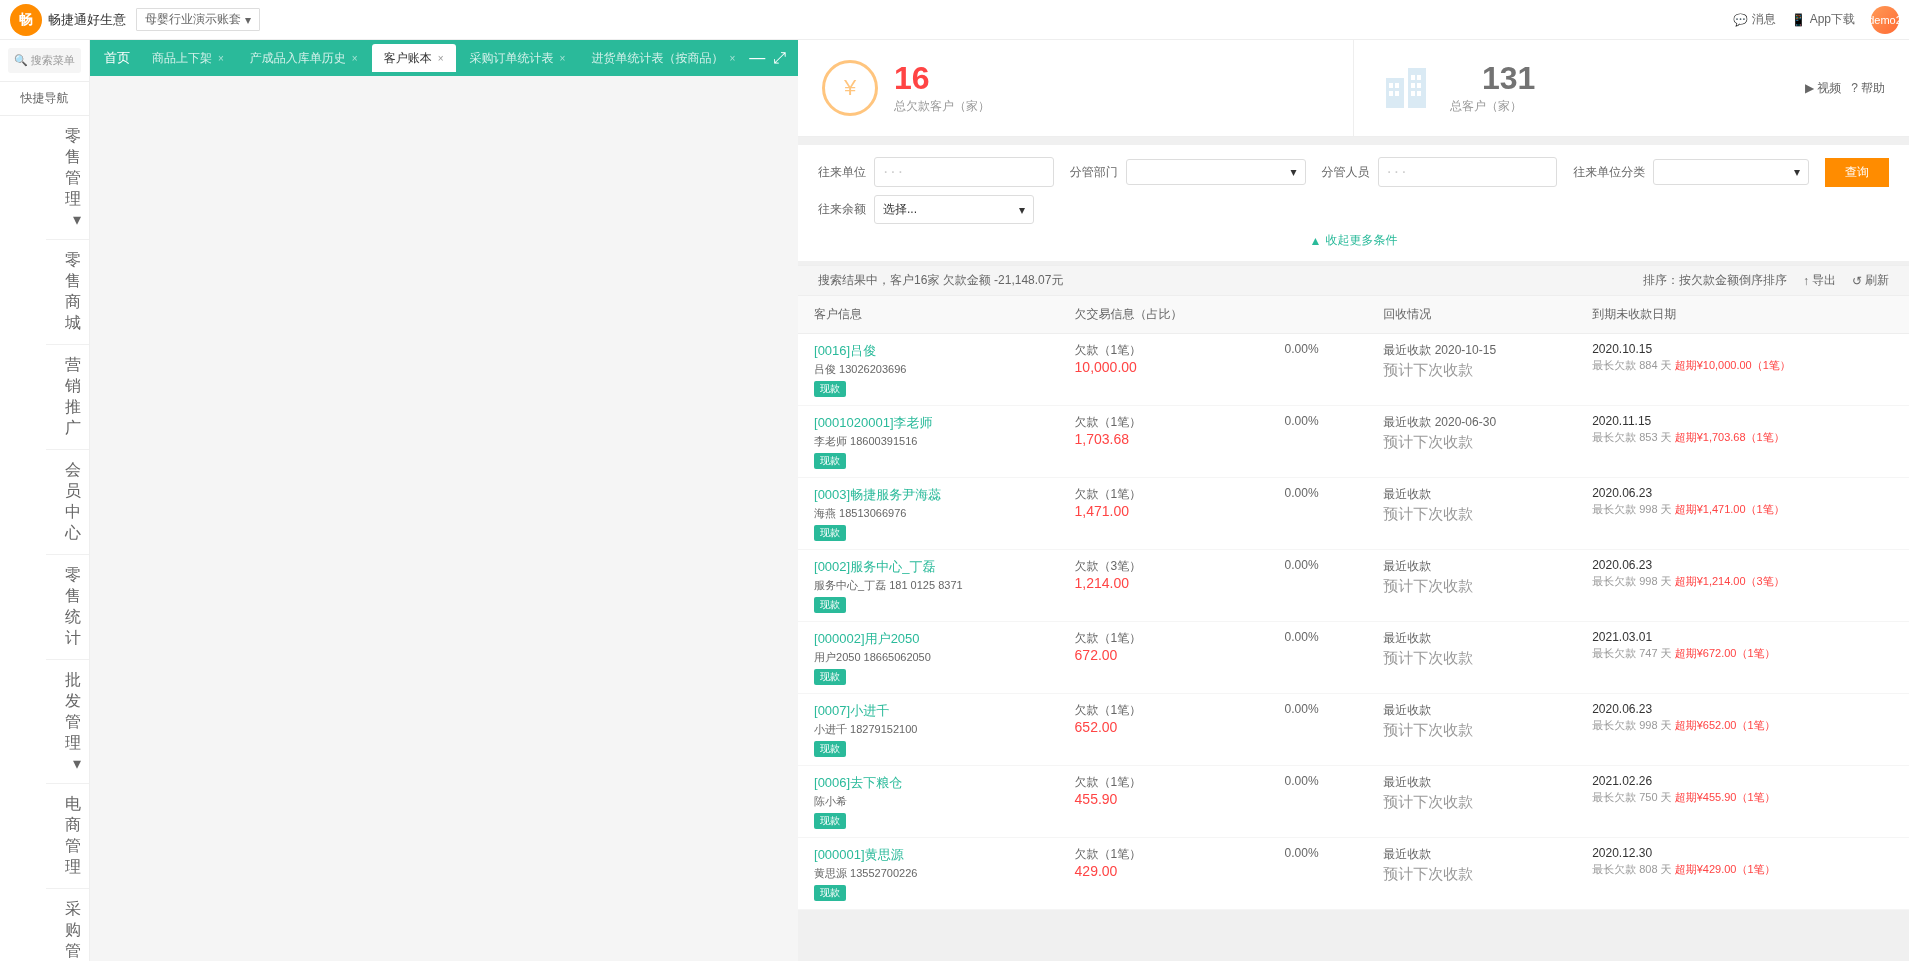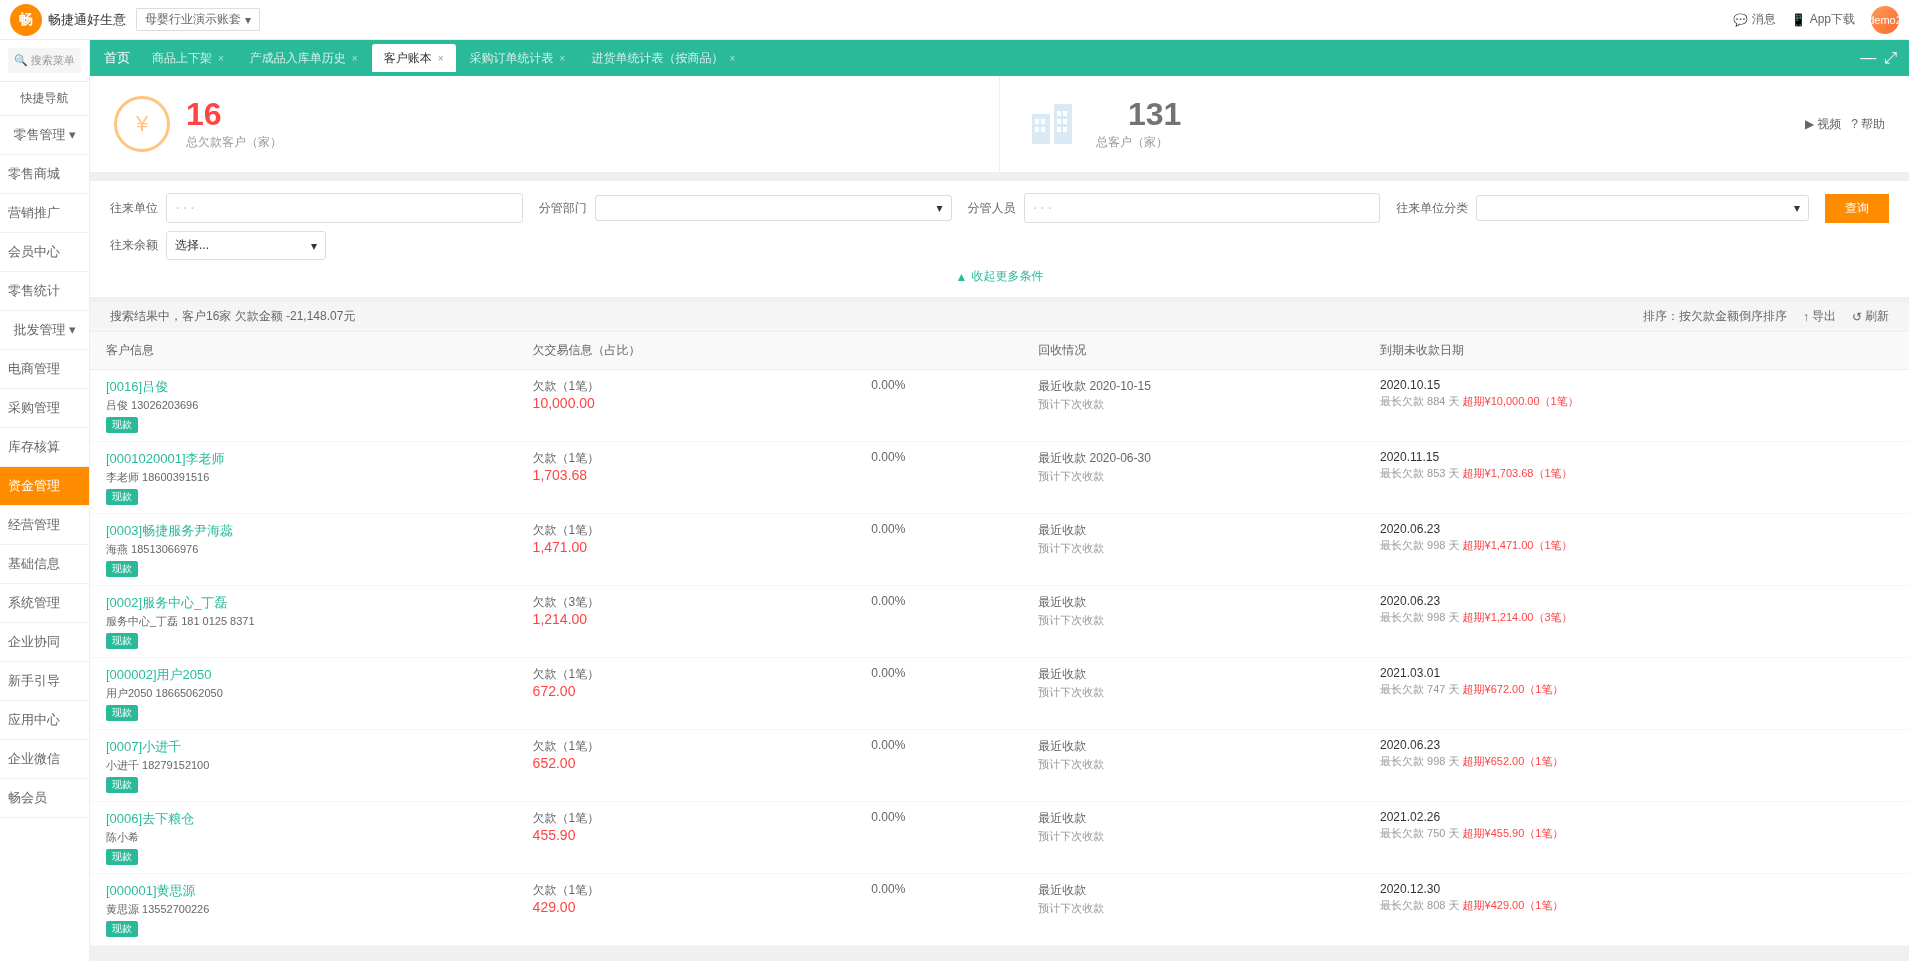--- a/index.html
+++ b/index.html
@@ -18,26 +18,26 @@
     .avatar { width: 28px; height: 28px; border-radius: 50%; background: linear-gradient(135deg, #ff9a56, #ff6b35); display: flex; align-items: center; justify-content: center; color: #fff; font-size: 11px; }
 
     
     .main-area { display: flex; flex: 1; overflow: hidden; }
 
     
     .sidebar { width: 90px; background: #fff; border-right: 1px solid #eee; display: flex; flex-direction: column; overflow-y: auto; }
     .sidebar-search { padding: 8px; border-bottom: 1px solid #eee; }
     .sidebar-search-btn { width: 100%; background: #f5f5f5; border: none; border-radius: 3px; padding: 5px; font-size: 11px; color: #999; cursor: pointer; text-align: center; }
     .sidebar-quick-nav { padding: 8px; text-align: center; font-size: 12px; color: #666; border-bottom: 1px solid #eee; cursor: pointer; }
-    .sidebar-item { padding: 10px 8px; text-align: left; font-size: 13px; color: #666; cursor: pointer; border-bottom: 1px solid #f0f0f0; }
+    .sidebar-item { padding: 10px 8px; text-align: right; font-size: 16px; color: #666; cursor: pointer; border-bottom: 1px solid #f0f0f0; margin-left: 46px; }
     .sidebar-item.active { background: #ff8c00; color: #fff; }
     .sidebar-item.has-arrow { display: flex; align-items: center; justify-content: center; gap: 3px; }
 
     
-    .tab-bar-container { display: flex; flex-direction: column; flex: 1; overflow: hidden; }
+    .tab-bar-container { display: flex; flex-direction: row; flex: 1; overflow: hidden; }
     .tab-bar { display: flex; align-items: center; background: #2aba9a; height: 36px; padding: 0 4px; overflow-x: auto; }
     .tab-item { display: flex; align-items: center; gap: 4px; padding: 0 12px; height: 28px; border-radius: 3px 3px 0 0; font-size: 12px; color: rgba(255,255,255,0.8); cursor: pointer; white-space: nowrap; margin-right: 2px; }
     .tab-item.active { background: #fff; color: #333; }
     .tab-item.active .tab-close { color: #999; }
     .tab-close { font-size: 10px; color: rgba(255,255,255,0.6); margin-left: 2px; cursor: pointer; }
     .tab-home { color: #fff; font-size: 13px; padding: 0 10px; cursor: pointer; }
     .tab-bar-actions { margin-left: auto; display: flex; align-items: center; gap: 8px; padding-right: 8px; }
     .tab-bar-actions span { color: #fff; cursor: pointer; font-size: 16px; }
 
     
@@ -80,21 +80,21 @@
     .data-table { background: #fff; width: 100%; border-collapse: collapse; }
     .data-table th { background: #f9f9f9; padding: 10px 16px; font-size: 12px; color: #666; font-weight: normal; text-align: left; border-bottom: 1px solid #eee; }
     .data-table td { padding: 8px 16px; font-size: 12px; border-bottom: 1px solid #f5f5f5; vertical-align: top; }
     .customer-name { color: #2aba9a; cursor: pointer; font-size: 13px; }
     .customer-phone { color: #666; font-size: 11px; margin-top: 2px; }
     .customer-tag { display: inline-block; background: #2aba9a; color: #fff; border-radius: 2px; padding: 1px 6px; font-size: 10px; margin-top: 4px; }
     .debt-amount { color: #ff4444; font-size: 14px; }
     .debt-count { color: #666; font-size: 12px; }
     .debt-ratio { color: #666; font-size: 12px; margin-left: 8px; }
     .recovery-date { color: #666; font-size: 12px; }
-    .recovery-next { color: #999; font-size: 11px; margin-top: 2px; }
+    .recovery-next { color: #999; font-size: 15px; margin-top: 2px; }
     .overdue-date { color: #333; font-size: 12px; }
     .overdue-days { color: #999; font-size: 11px; margin-top: 2px; }
     .overdue-link { color: #ff4444; cursor: pointer; }
 
     .filter-input-dots { color: #ccc; font-size: 16px; letter-spacing: 2px; }
   </style>
 </head>
 <body>
 
 <div class="app-container">

